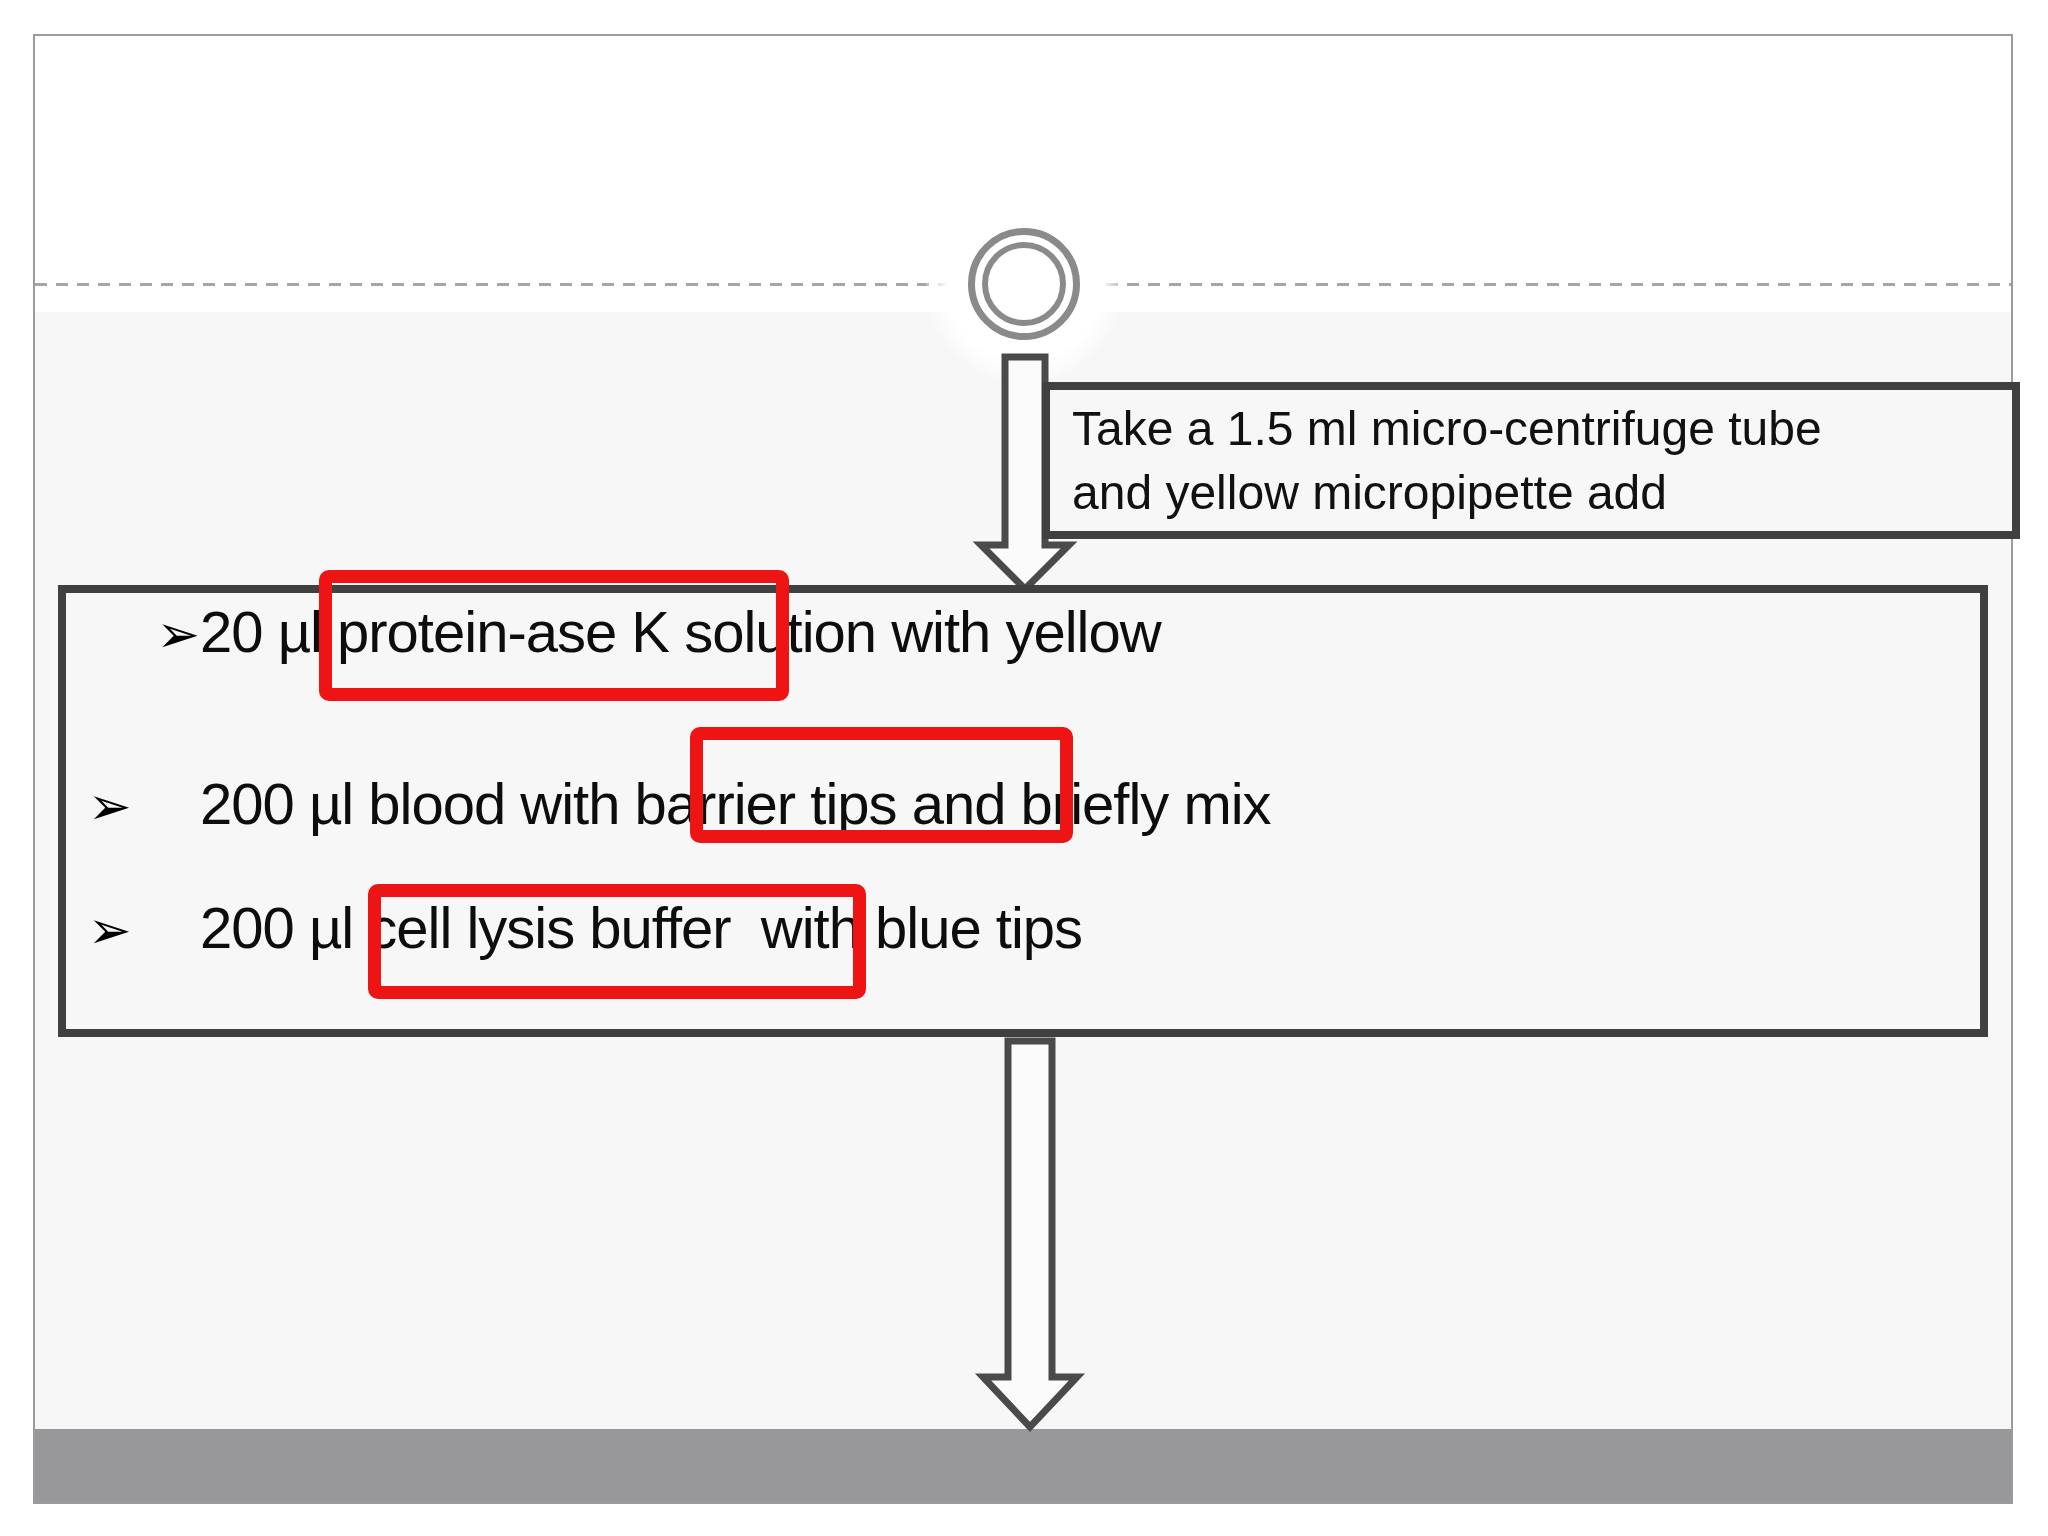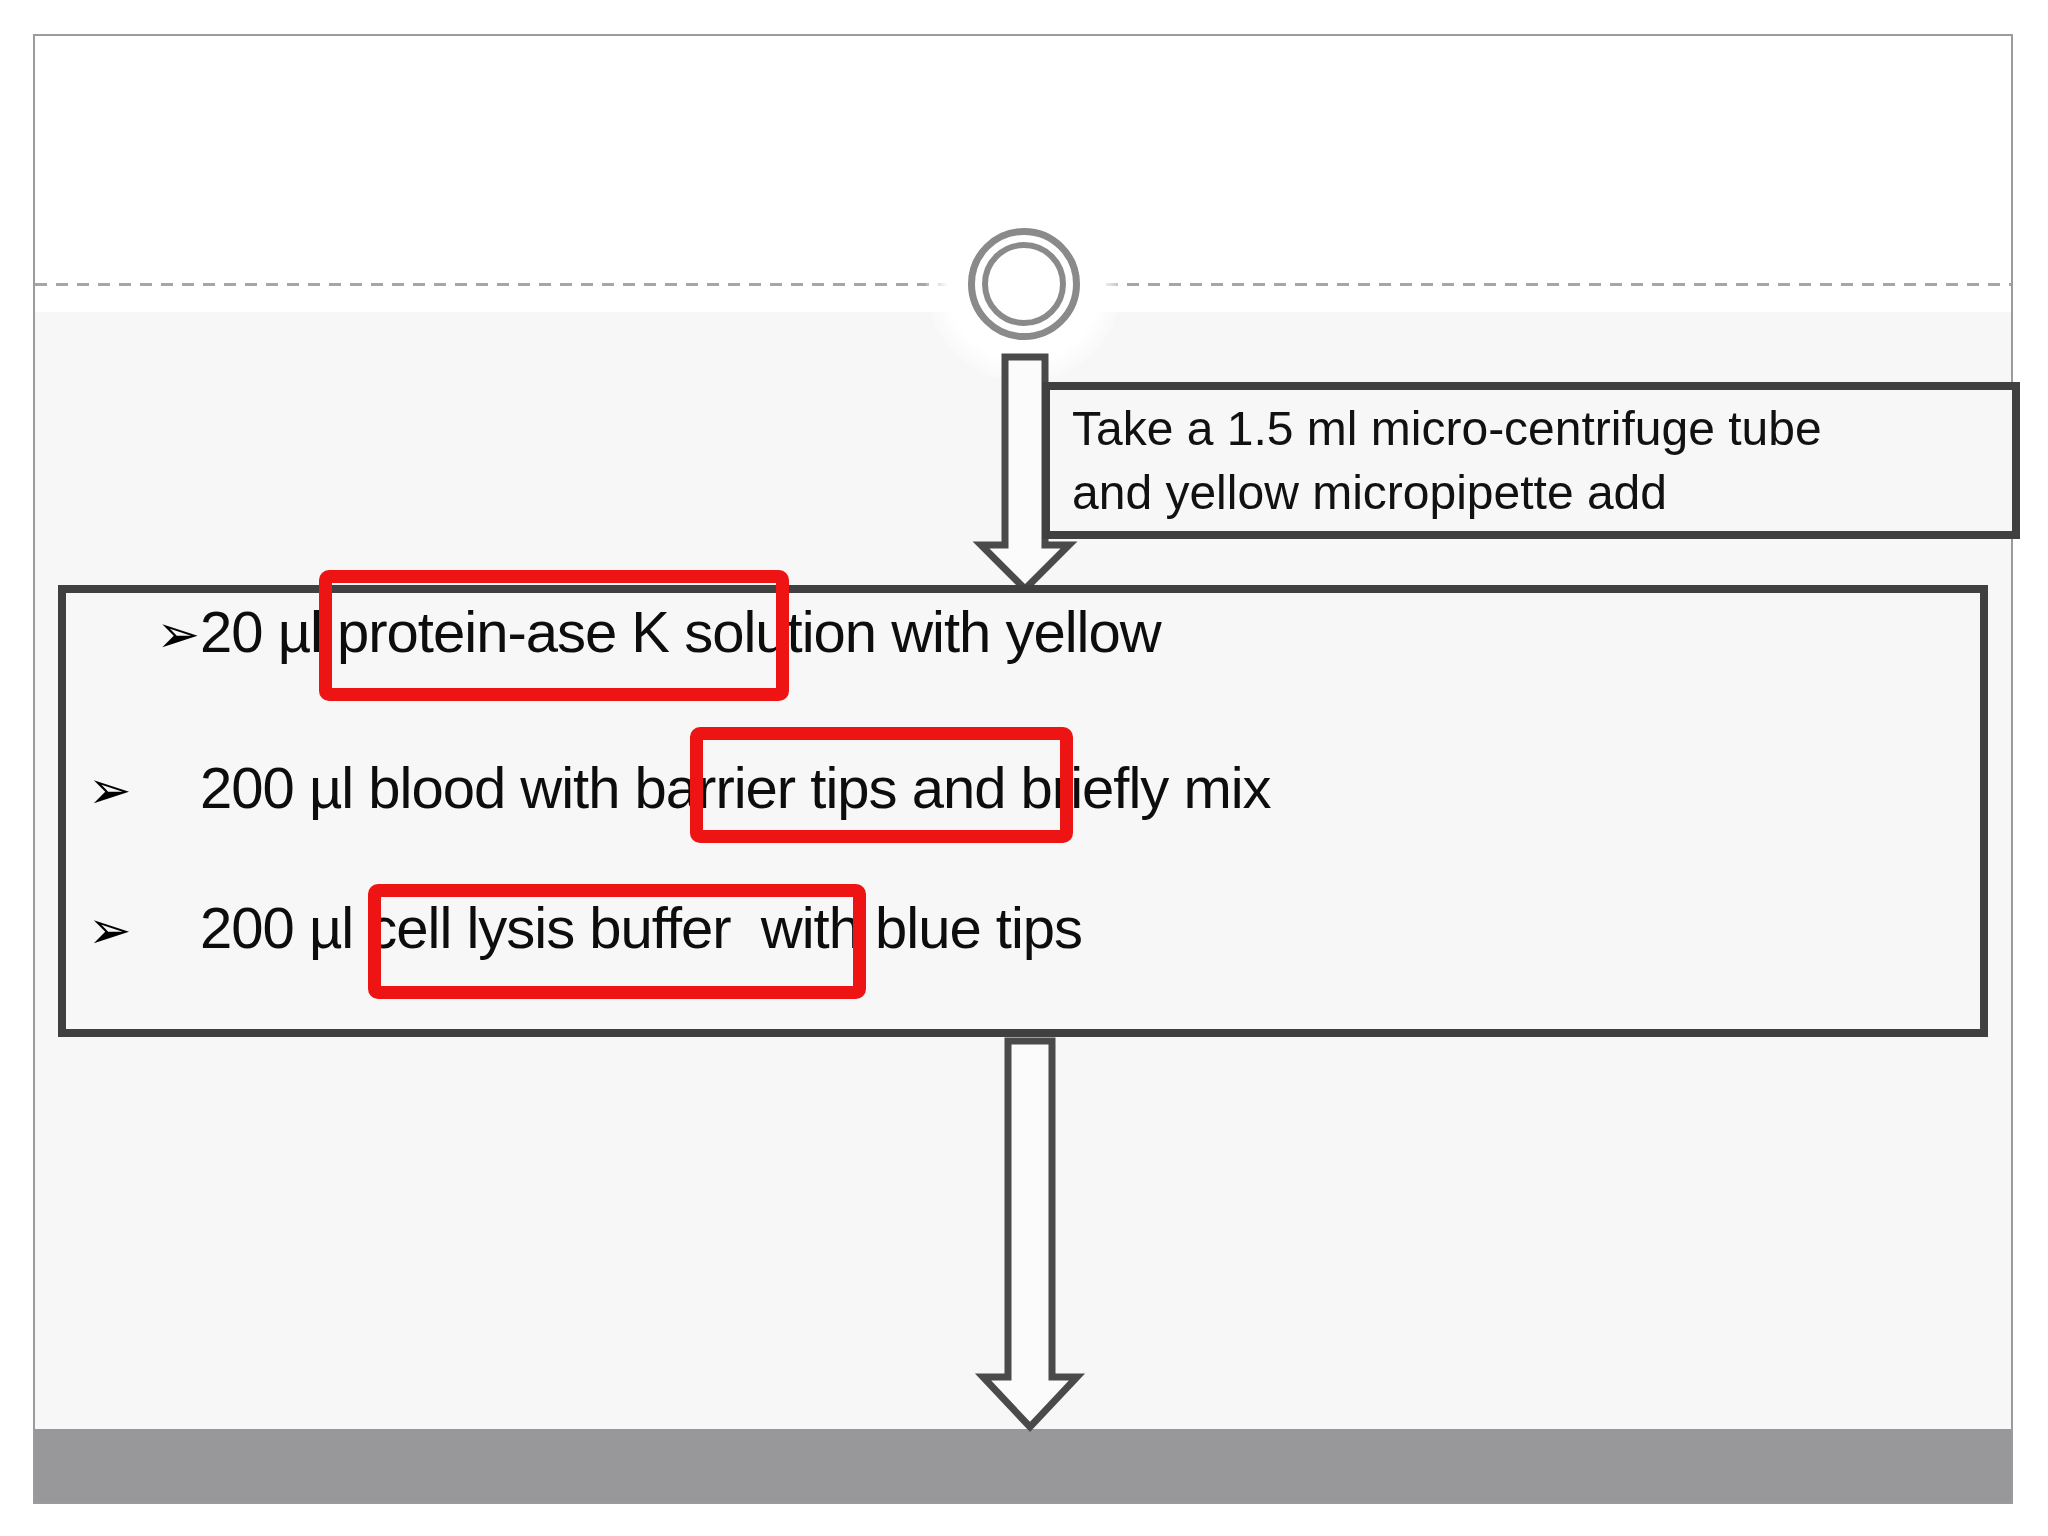--- a/index.html
+++ b/index.html
@@ -48,21 +48,21 @@
   }
   .bullet-row{
     position:absolute;left:88px;height:72px;line-height:72px;
     font-size:58px;letter-spacing:-1px;color:#0d0d0d;white-space:pre;
   }
   .bullet-row .marker{
     display:inline-block;width:112px;font-size:52px;letter-spacing:0;
     color:#000000;vertical-align:baseline;
   }
   .row-1{top:596px;text-align:right;}
-  .row-2{top:752px;}
+  .row-2{top:768px;}
   .row-3{top:892px;}
   .hl{
     position:absolute;box-sizing:border-box;border:13px solid #ee1414;
     border-radius:10px;background:transparent;
   }
   .hl-1{left:319px;top:570px;width:470px;height:131px;}
   .hl-2{left:690px;top:727px;width:383px;height:116px;}
   .hl-3{left:368px;top:884px;width:498px;height:115px;}
 </style>
 </head>

